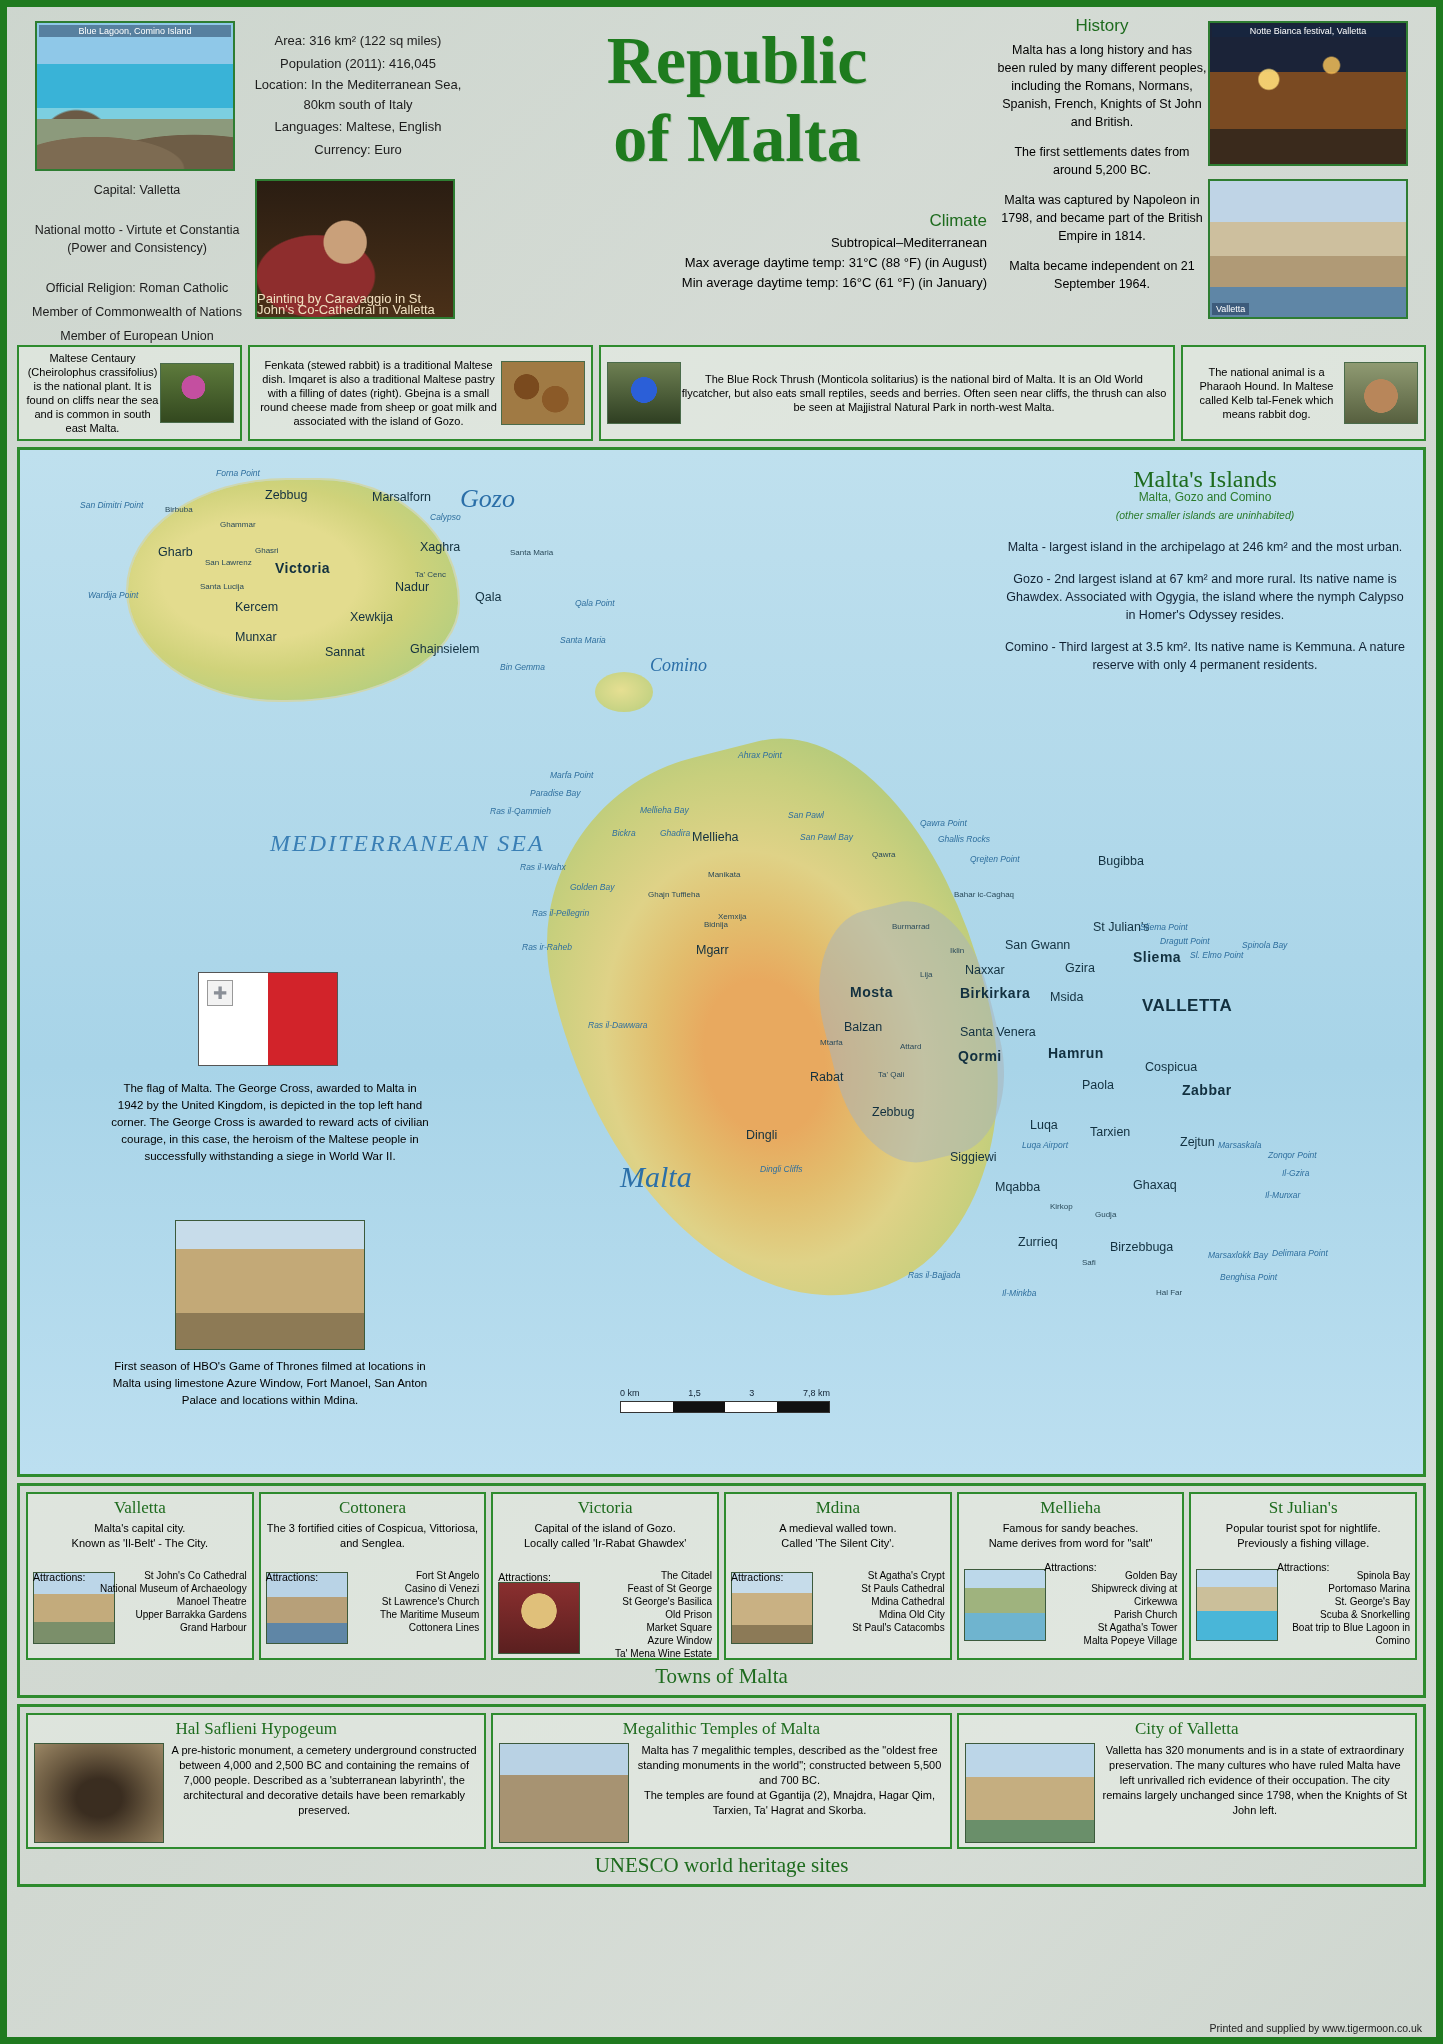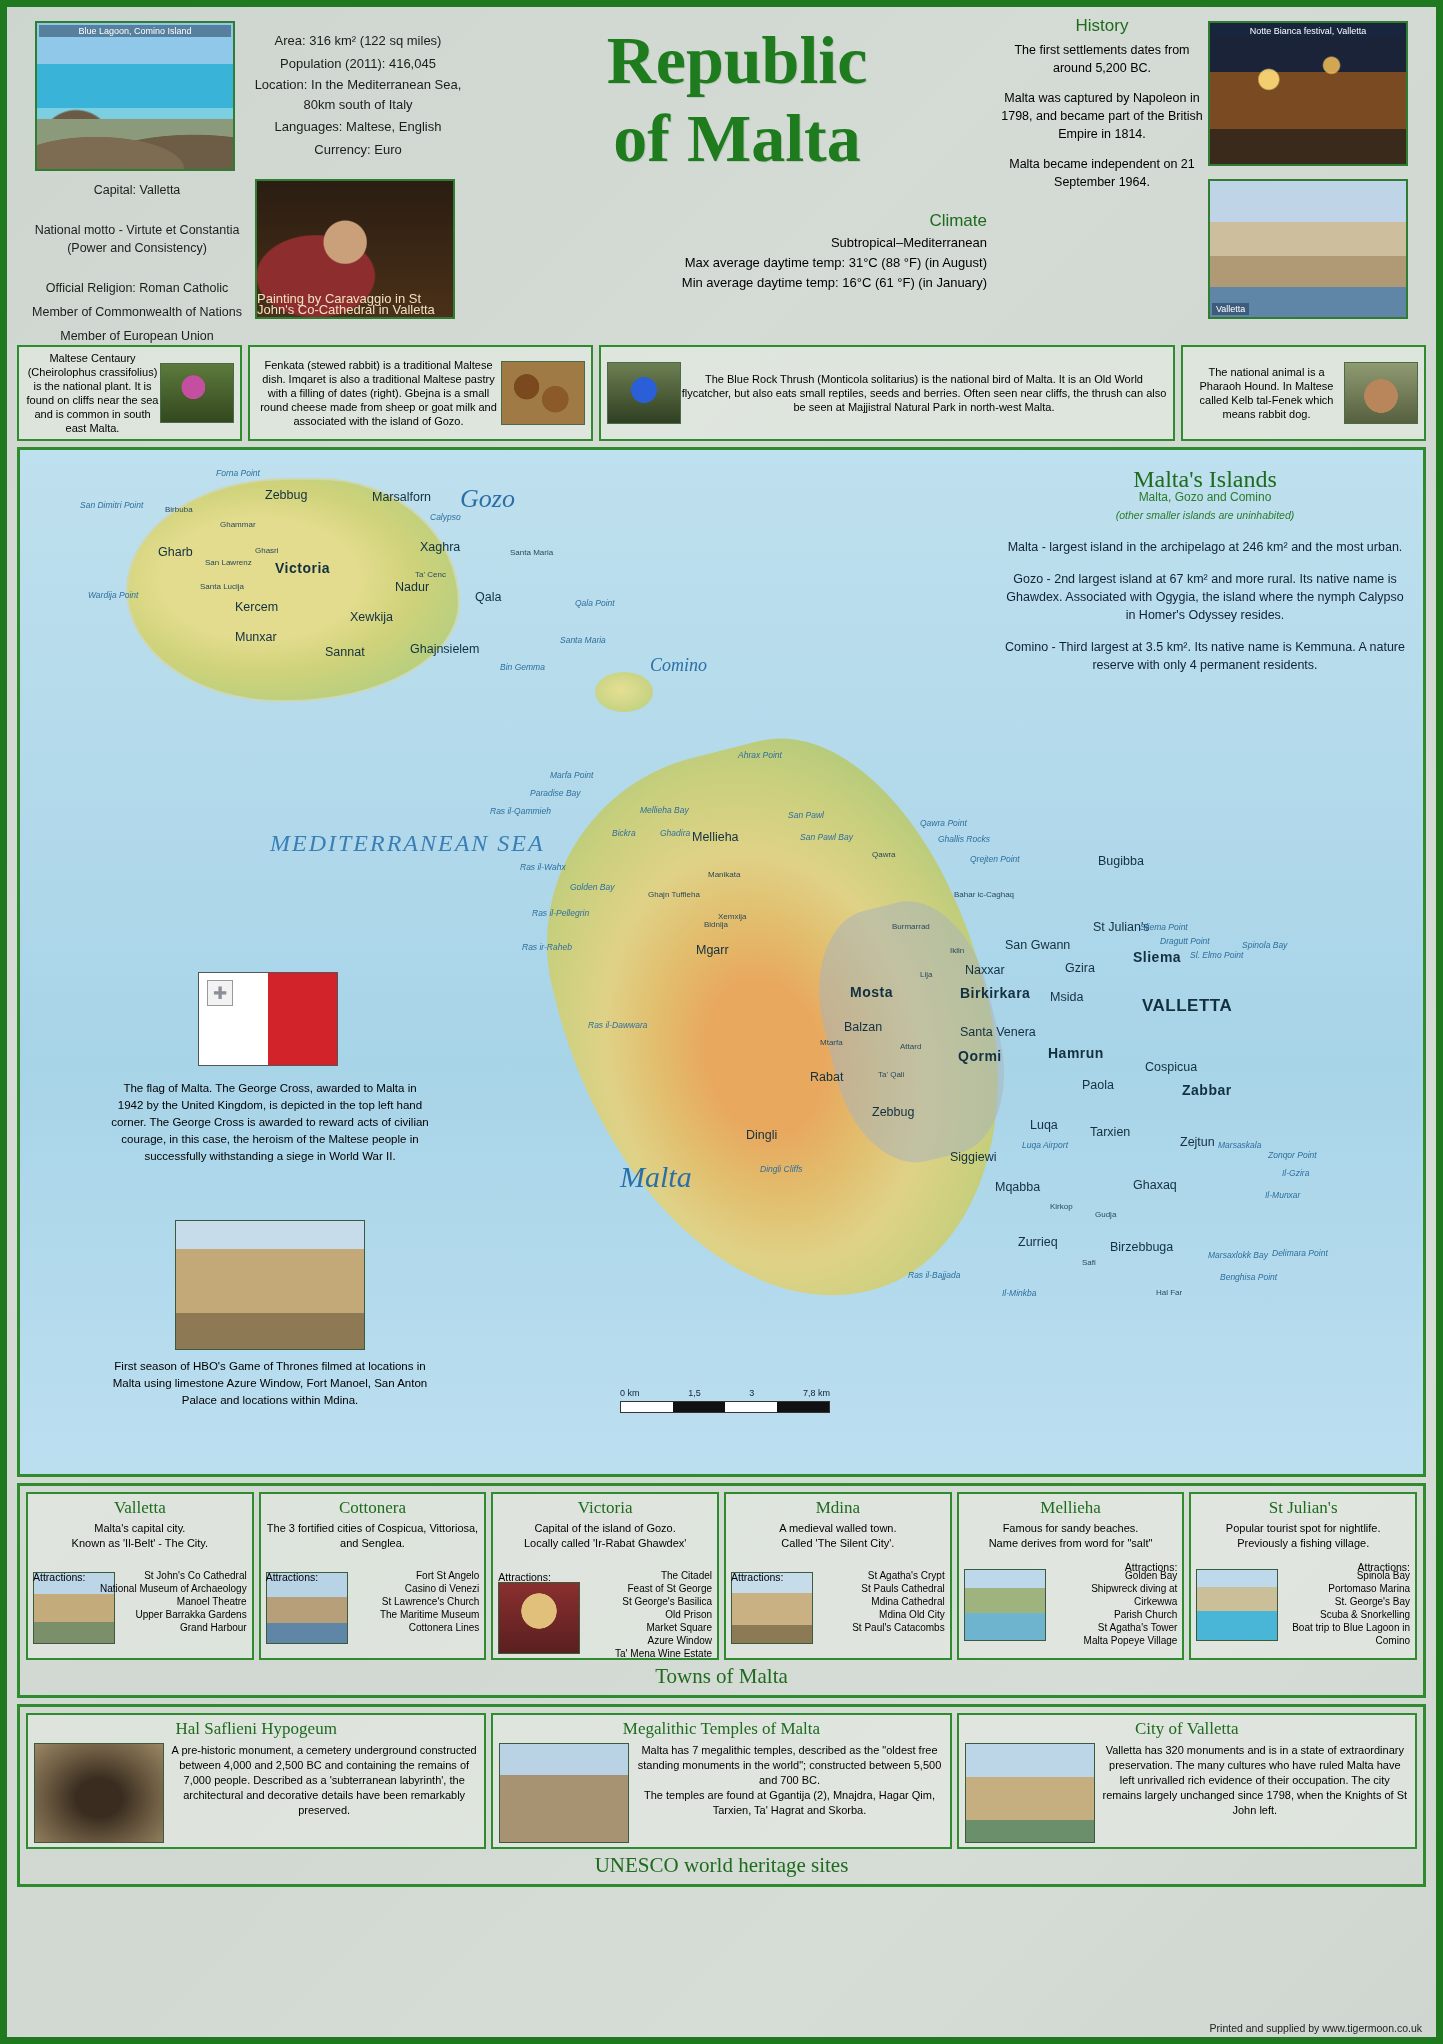--- a/index.html
+++ b/index.html
@@ -192,21 +192,21 @@
   
   .towns-wrap { margin-top: 6px; border: 3px solid #2e8b2e; padding: 6px; }
   .towns { display: flex; gap: 5px; }
   .town {
     flex: 1; border: 2px solid #2e8b2e; background: rgba(234,240,232,0.5);
     padding: 4px 5px; text-align: center;
   }
   .town h4 { margin: 0 0 3px; font-size: 17px; color: #1e6b1e; font-weight: normal; font-family:"Liberation Serif",serif; }
   .town .desc { font-size: 11px; line-height: 15px; min-height: 46px; }
   .town .attr-row { display: flex; gap: 4px; align-items: flex-start; margin-top: 2px; }
-  .town .attr-label { font-size: 10.5px; text-align: right; padding-top: 2px; }
+  .town .attr-label { font-size: 10.5px; text-align: center; padding-top: 2px; }
   .town .attr-list { font-size: 10px; line-height: 13px; text-align: right; flex: 1; }
   .town .ph { width: 82px; height: 72px; border: 1px solid #3c5a3c; flex: 0 0 auto; }
   #ph-valletta { background: linear-gradient(#bcd6e8 0 30%, #c3ab7c 30% 70%, #7b8f6a 70% 100%); }
   #ph-cottonera { background: linear-gradient(#b9d3e6 0 35%, #b7a079 35% 72%, #5f86a6 72% 100%); }
   #ph-victoria { background: radial-gradient(circle at 50% 40%, #e0c07a 0 30%, transparent 31%), linear-gradient(#8a2f2f, #5a1f1f); }
   #ph-mdina { background: linear-gradient(#c6dcea 0 28%, #c9b183 28% 74%, #8c7a57 74% 100%); }
   #ph-mellieha { background: linear-gradient(#bcd8ea 0 26%, #9fb37e 26% 62%, #6fb4cf 62% 100%); }
   #ph-stjulians { background: linear-gradient(#bfd9ec 0 24%, #cbbf9a 24% 58%, #49b6d8 58% 100%); }
   .towns-title { text-align: center; font-size: 21px; color: #1e6b1e; font-family:"Liberation Serif",serif; margin-top: 4px; }
 
@@ -273,20 +273,21 @@
 
     <div class="climate">
       <h4>Climate</h4>
       <div>Subtropical–Mediterranean</div>
       <div>Max average daytime temp: 31°C (88 °F) (in August)</div>
       <div>Min average daytime temp: 16°C (61 °F) (in January)</div>
     </div>
 
     <div class="history">
       <h4>History</h4>
+      <p>Malta has a long history and has been ruled by many different peoples, including the Romans, Normans, Spanish, French, Knights of St John and British.</p>
       <p>The first settlements dates from around 5,200 BC.</p>
       <p>Malta was captured by Napoleon in 1798, and became part of the British Empire in 1814.</p>
       <p>Malta became independent on 21 September 1964.</p>
     </div>
   </div>
 
   <div class="strip">
     <div class="strip-box" style="flex:0 0 225px">
       <div class="txt">Maltese Centaury (Cheirolophus crassifolius) is the national plant. It is found on cliffs near the sea and is common in south east Malta.</div>
       <div class="thumb" id="thumb-plant"></div>

